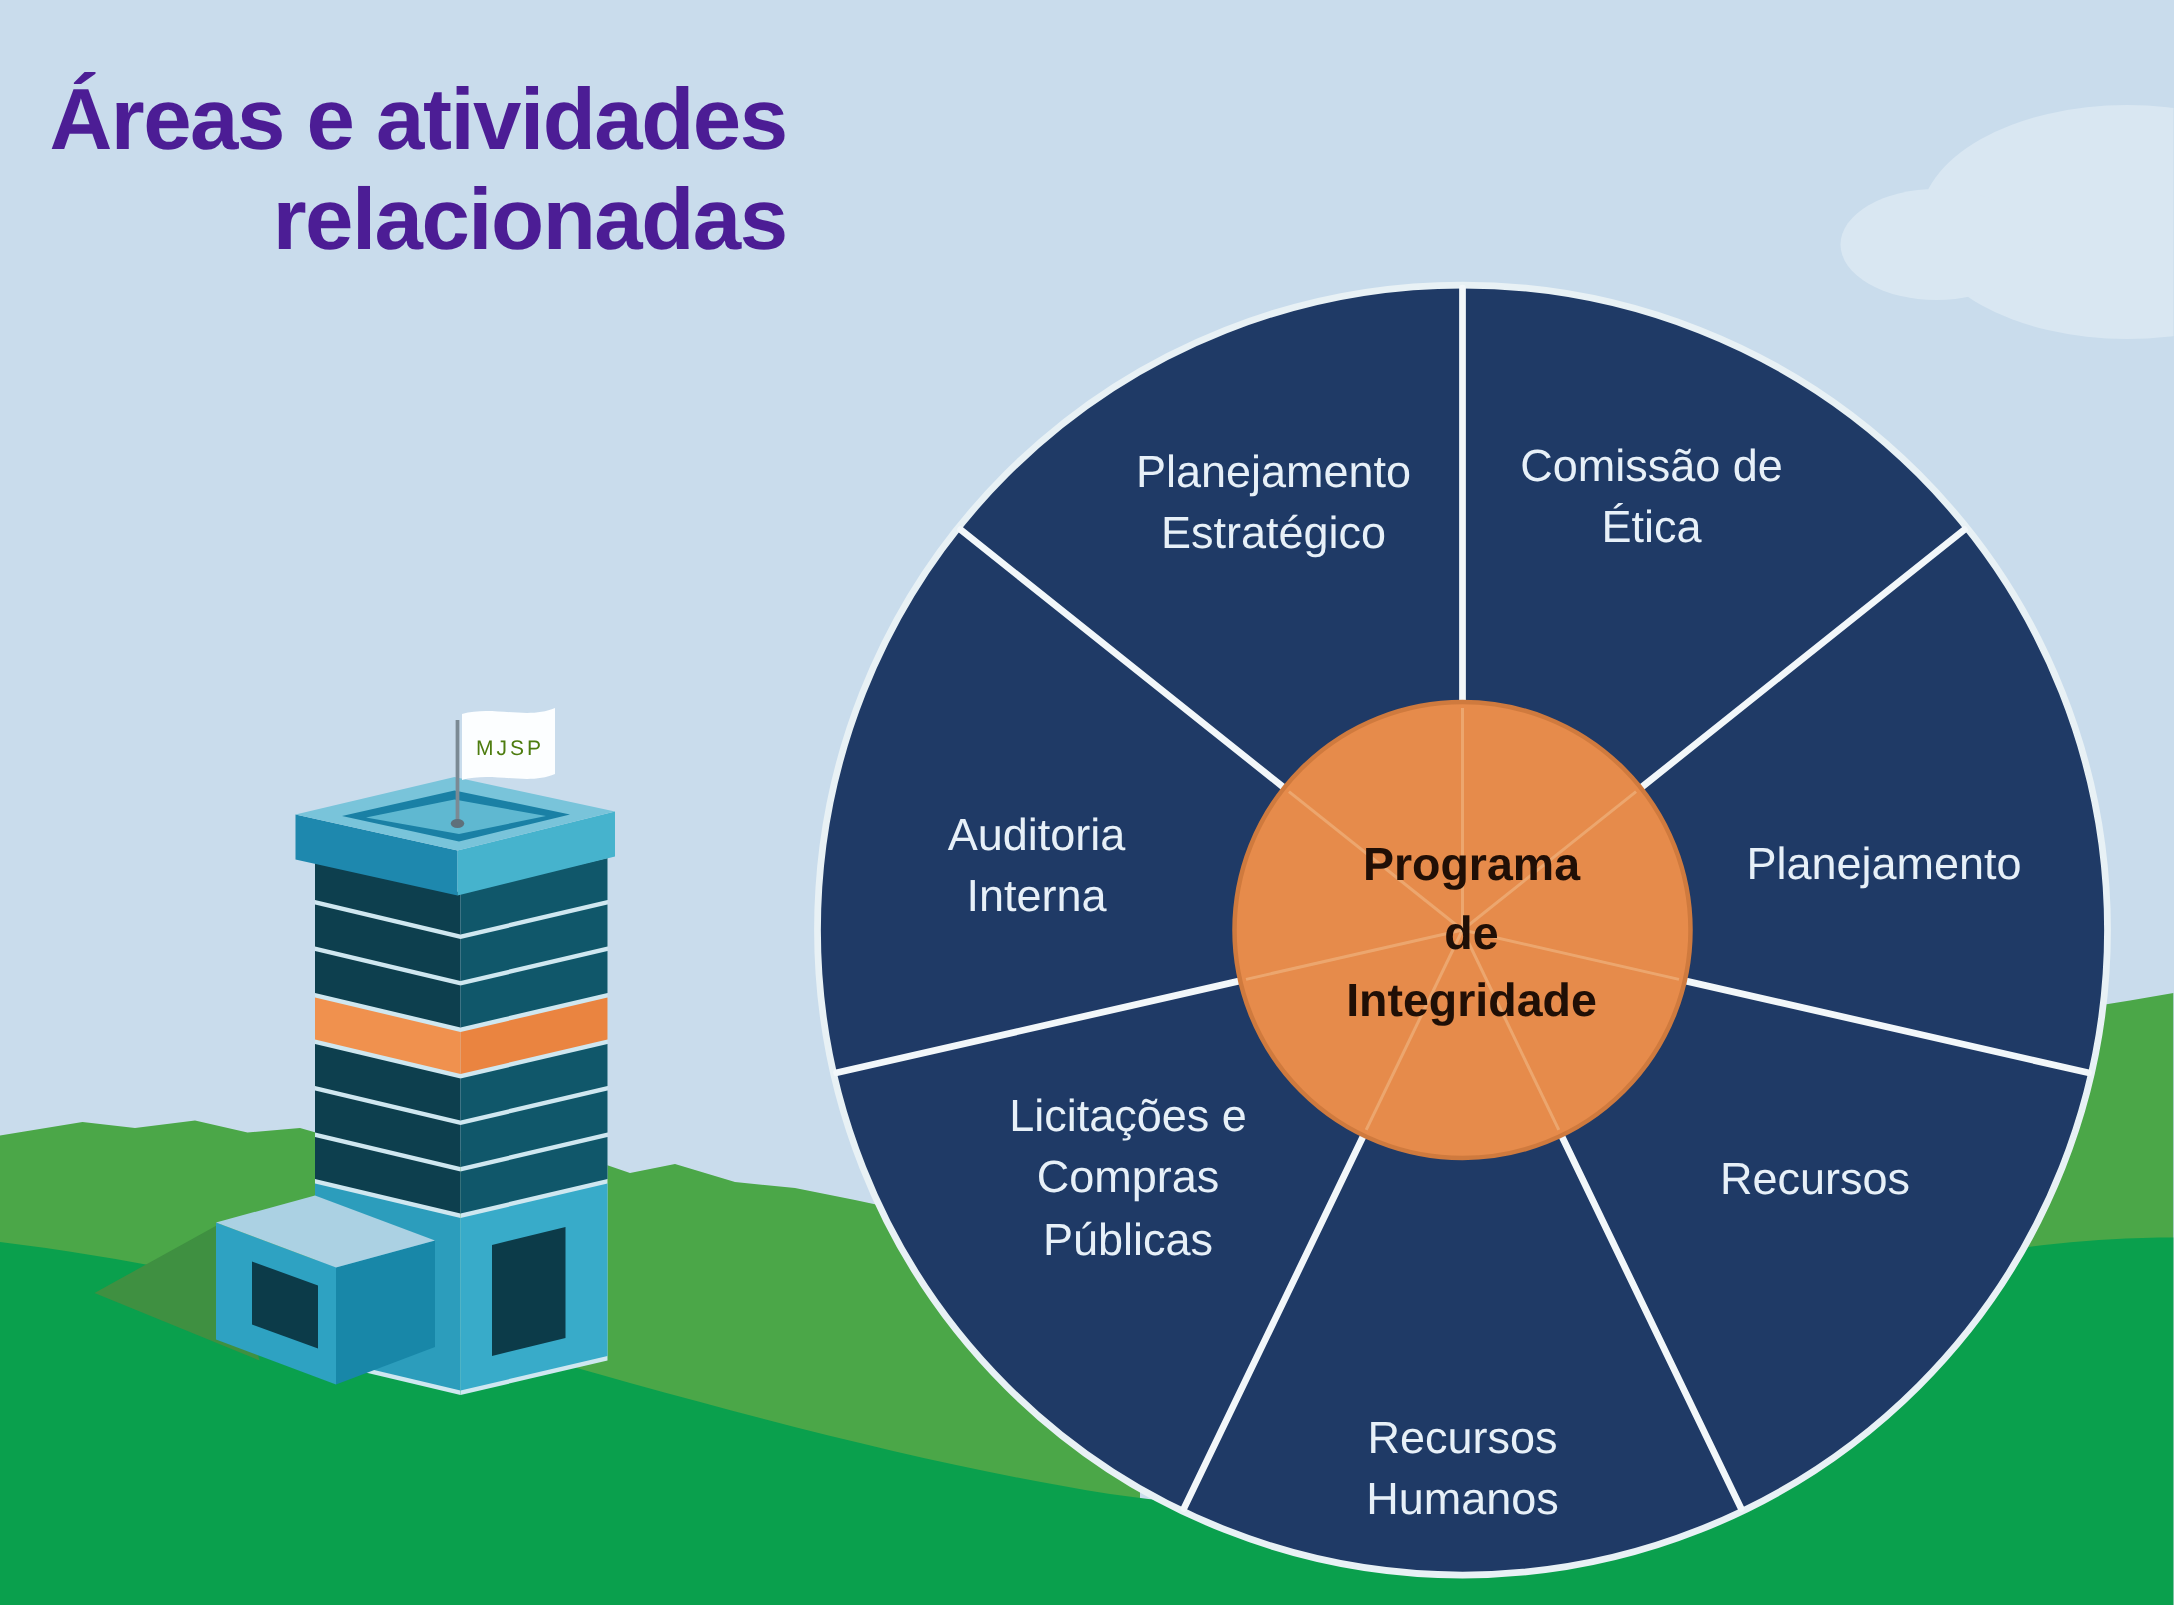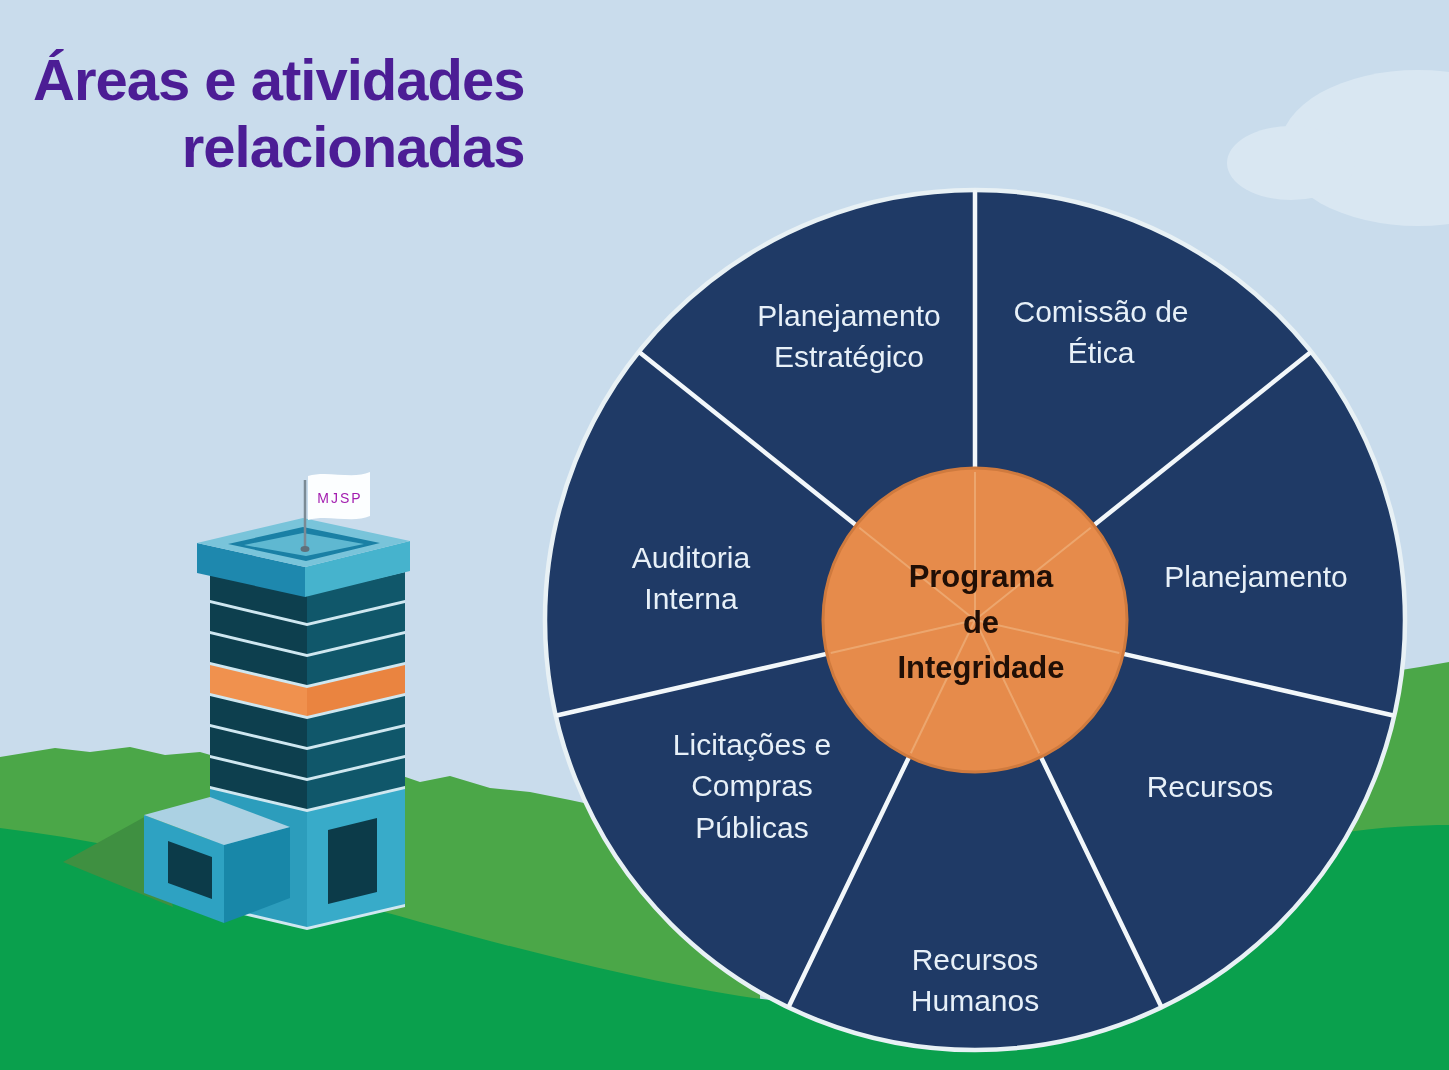--- a/index.html
+++ b/index.html
@@ -16,21 +16,21 @@
     font-size:58px;font-weight:bold;line-height:1.16;
     color:#4c1d95;letter-spacing:-1px;white-space:pre-line;text-align:right;margin-top:16px;
   }
   .segment-label{
     font-size:30px;line-height:1.38;color:#e7f0f8;
   }
   .center-label{
     font-size:31px;font-weight:bold;line-height:1.47;color:#200f06;
   }
   .flag-label{
-    font-size:14px;color:#a21caf;letter-spacing:2px;font-weight:500;
+    font-size:14px;color:#4d7c0f;letter-spacing:2px;font-weight:500;
   }
 </style>
 </head>
 <body>
 
 <svg id="scene" width="1449" height="1070" viewBox="0 0 1449 1070">
 
   <g fill="#d9e7f2">
     <ellipse cx="1418" cy="148" rx="138" ry="78"></ellipse>
     <ellipse cx="1291" cy="163" rx="64" ry="37"></ellipse>

